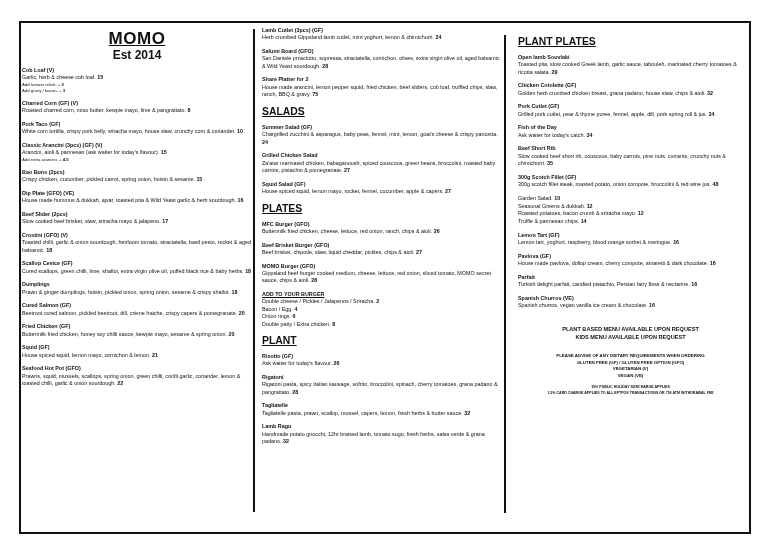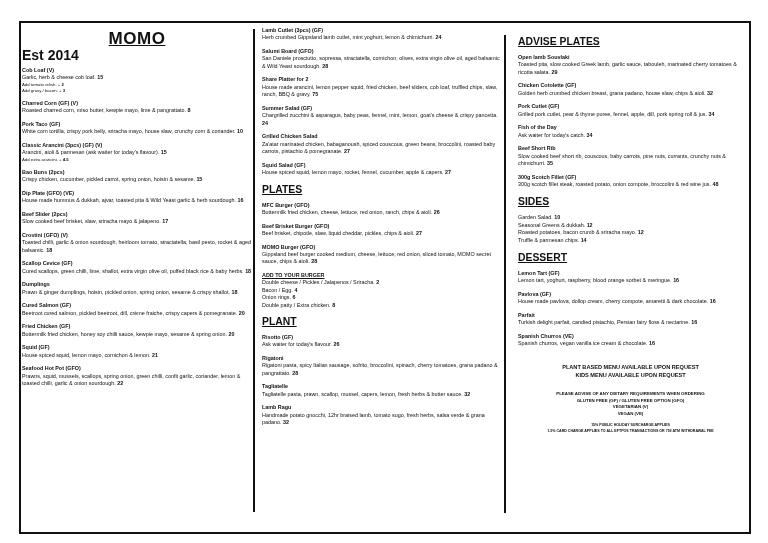--- a/index.html
+++ b/index.html
@@ -6,21 +6,21 @@
   body { width:768px; height:543px; position:relative; overflow:hidden;
          font-family:"Liberation Sans", sans-serif; color:#111; }
   .frame { position:absolute; left:19px; top:21px; width:728px; height:509px;
            border:2px solid #111; box-sizing:content-box; }
   .divider { position:absolute; width:2px; background:#111; }
   .col { position:absolute; top:0; }
   .c1 { left:22px; top:29px; width:230px; }
   .c2 { left:262px; top:27px; width:240px; }
   .c3 { left:518px; top:33px; width:225px; }
   .logo { text-align:center; font-weight:bold; font-size:17px; text-decoration:underline; letter-spacing:0.5px; line-height:19px; }
-  .est { text-align:left; font-weight:bold; font-size:14px; line-height:14px; margin-bottom:5px; }
+  .est { text-align:center; font-weight:bold; font-size:12px; line-height:14px; margin-bottom:5px; }
   .section { font-weight:bold; text-decoration:underline; font-size:10.4px; line-height:14px; margin:2px 0 5px 0; }
   .item { margin-bottom:6.2px; }
   .name { font-weight:bold; font-size:5.4px; line-height:7.4px; }
   .desc { font-size:5.4px; line-height:7.4px; }
   .price { font-weight:bold; }
   .addon { font-size:4.3px; line-height:6px; }
   .sides .desc { line-height:7.8px; }
   .notice { text-align:center; font-weight:bold; font-size:5.6px; line-height:8px; }
   .small { text-align:center; font-size:4.4px; line-height:6.6px; font-weight:bold; }
   .addhdr { font-weight:bold; text-decoration:underline; font-size:5.4px; line-height:7.4px; }
@@ -106,20 +106,21 @@
       </div>
       <div class="item">
         <div class="name">Salumi Board (GFO)</div>
         <div class="desc"><span>San Daniele prosciutto, sopressa, straciatella, cornichon, olives, extra virgin olive oil, aged balsamic &amp; Wild Yeast sourdough. </span><span class="price">28</span></div>
       </div>
       <div class="item">
         <div class="name">Share Platter for 2</div>
         <div class="desc"><span>House made arancini, lemon pepper squid, fried chicken, beef sliders, cob loaf, truffled chips, slaw, ranch, BBQ &amp; gravy. </span><span class="price">75</span></div>
       </div>
     </div>
+  <div class="section">SALADS</div>
   <div id="salad-list">
       <div class="item">
         <div class="name">Summer Salad (GF)</div>
         <div class="desc"><span>Chargrilled zucchini &amp; asparagus, baby peas, fennel, mint, lemon, goat's cheese &amp; crispy pancetta. </span><span class="price">24</span></div>
       </div>
       <div class="item">
         <div class="name">Grilled Chicken Salad</div>
         <div class="desc"><span>Za'atar marinated chicken, babaganoush, spiced couscous, green beans, broccolini, roasted baby carrots, pistachio &amp; pomegranate. </span><span class="price">27</span></div>
       </div>
       <div class="item">
@@ -164,21 +165,21 @@
         <div class="desc"><span>Tagliatelle pasta, prawn, scallop, mussel, capers, lemon, fresh herbs &amp; butter sauce. </span><span class="price">32</span></div>
       </div>
       <div class="item">
         <div class="name">Lamb Ragu</div>
         <div class="desc"><span>Handmade potato gnocchi, 12hr braised lamb, tomato sugo, fresh herbs, salsa verde &amp; grana padano. </span><span class="price">32</span></div>
       </div>
     </div>
 </div>
 
 <div class="col c3">
-  <div class="section">ADVISE PLATES</div>
+  <div class="section">PLANT PLATES</div>
   <div id="large-list">
       <div class="item">
         <div class="name">Open lamb Souvlaki</div>
         <div class="desc"><span>Toasted pita, slow cooked Greek lamb, garlic sauce, tabouleh, marinated cherry tomatoes &amp; ricotta salata. </span><span class="price">29</span></div>
       </div>
       <div class="item">
         <div class="name">Chicken Cotolette (GF)</div>
         <div class="desc"><span>Golden herb crumbed chicken breast, grana padano, house slaw, chips &amp; aioli. </span><span class="price">32</span></div>
       </div>
       <div class="item">
@@ -191,28 +192,26 @@
       </div>
       <div class="item">
         <div class="name">Beef Short Rib</div>
         <div class="desc"><span>Slow cooked beef short rib, couscous, baby carrots, pine nuts, currants, crunchy nuts &amp; chimichurri. </span><span class="price">35</span></div>
       </div>
       <div class="item">
         <div class="name">300g Scotch Fillet (GF)</div>
         <div class="desc"><span>300g scotch fillet steak, roasted potato, onion compote, broccolini &amp; red wine jus. </span><span class="price">48</span></div>
       </div>
     </div>
-  <div class="section">SIDES</div>
   <div id="sides-list" class="sides" style="margin-bottom:6px;">
       <div class="desc"><span>Garden Salad. </span><span class="price">10</span></div>
       <div class="desc"><span>Seasonal Greens &amp; dukkah. </span><span class="price">12</span></div>
       <div class="desc"><span>Roasted potatoes, bacon crumb &amp; sriracha mayo. </span><span class="price">12</span></div>
       <div class="desc"><span>Truffle &amp; parmesan chips. </span><span class="price">14</span></div>
     </div>
-  <div class="section">DESSERT</div>
   <div id="dessert-list">
       <div class="item">
         <div class="name">Lemon Tart (GF)</div>
         <div class="desc"><span>Lemon tart, yoghurt, raspberry, blood orange sorbet &amp; meringue. </span><span class="price">16</span></div>
       </div>
       <div class="item">
         <div class="name">Pavlova (GF)</div>
         <div class="desc"><span>House made pavlova, dollop cream, cherry compote, amaretti &amp; dark chocolate. </span><span class="price">16</span></div>
       </div>
       <div class="item">

